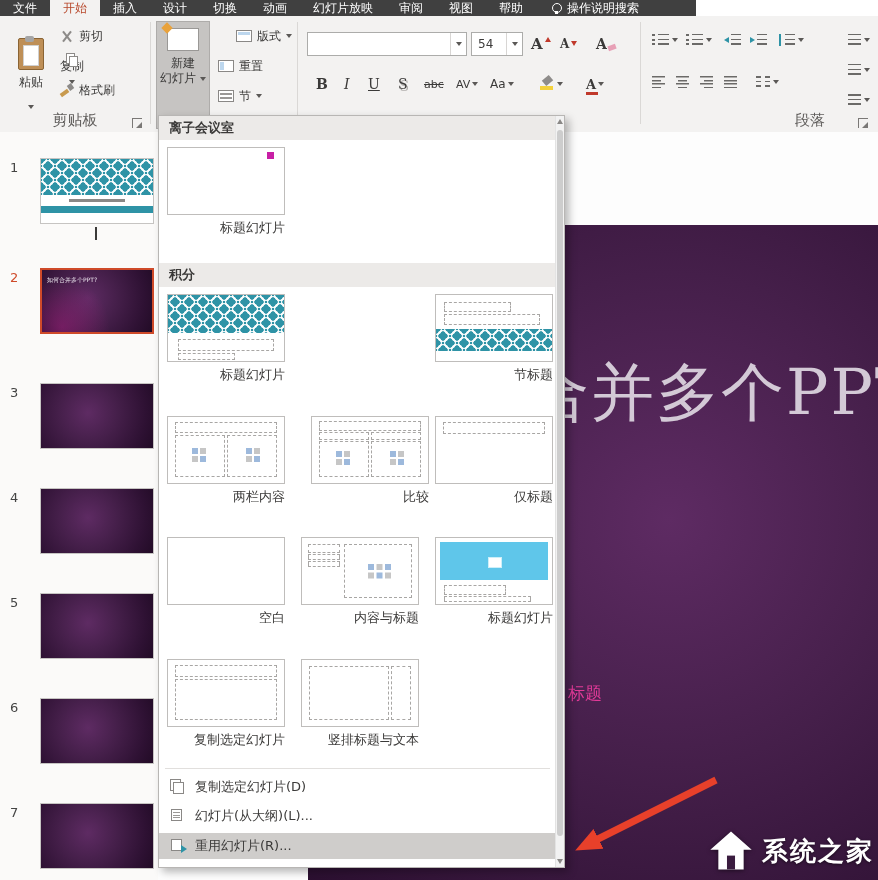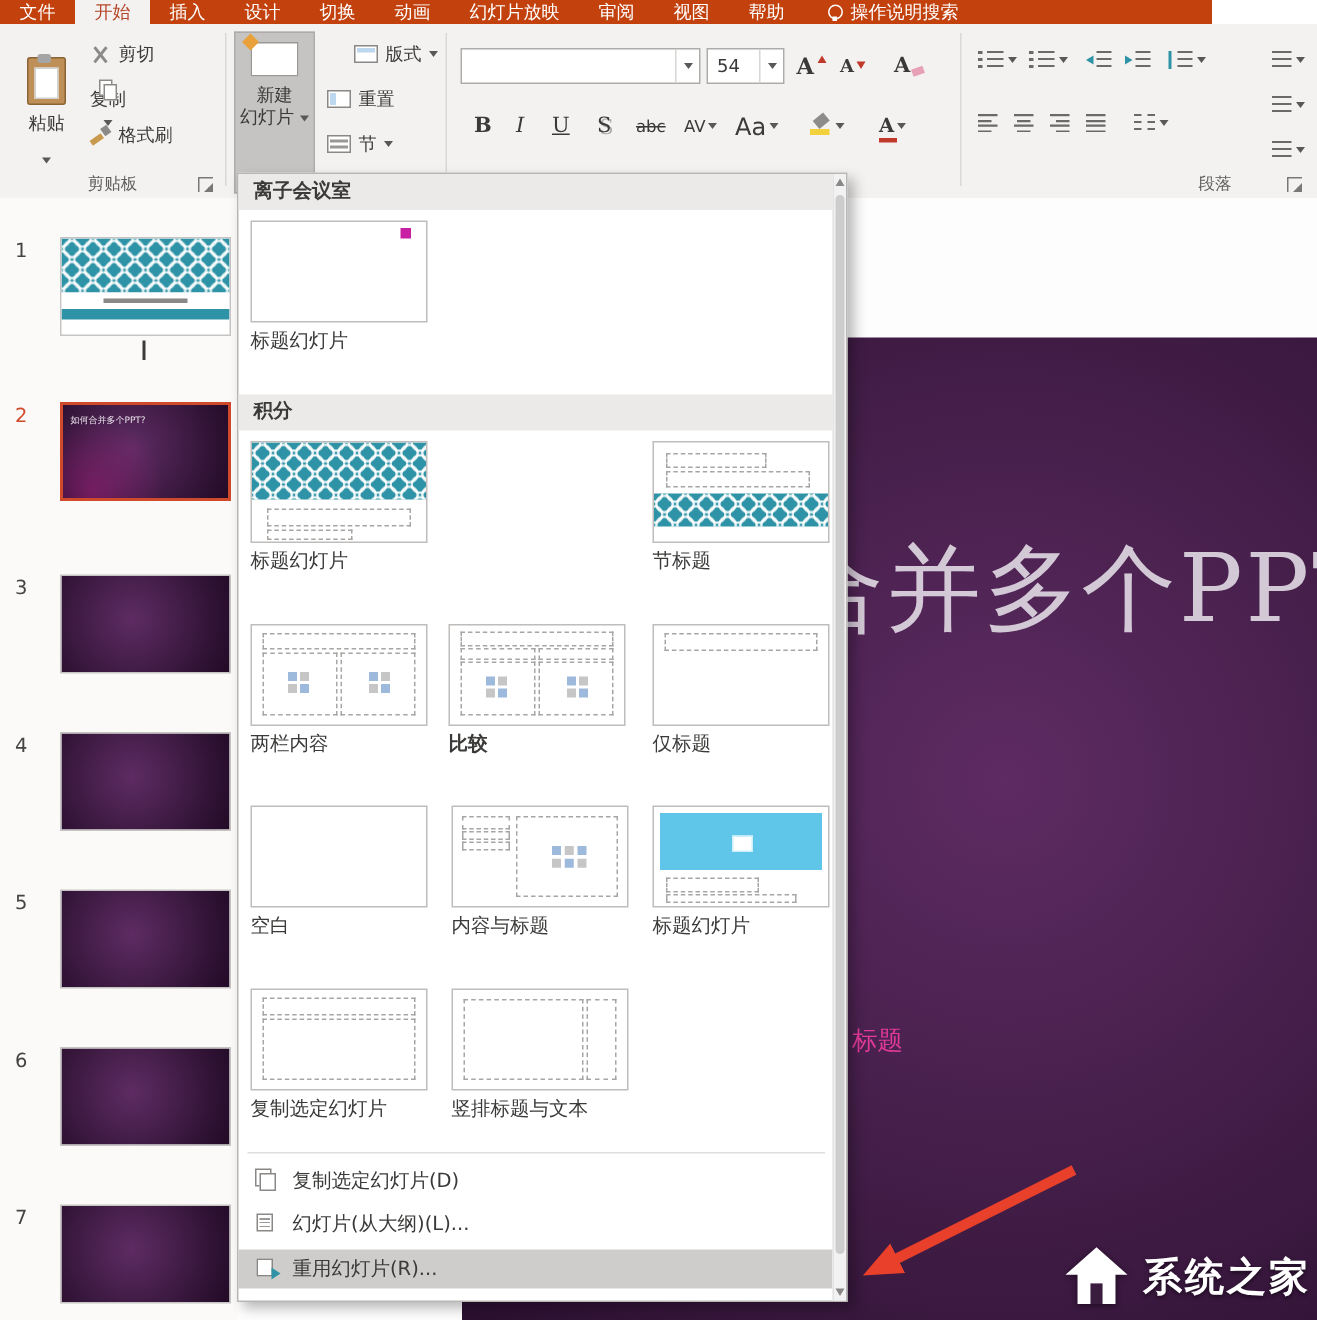--- a/index.html
+++ b/index.html
@@ -1,30 +1,30 @@
 <!DOCTYPE html>
 <html><head>
 <meta charset="utf-8">
 <style>
   html,body{margin:0;padding:0;background:#888;}
   #app{position:relative;width:878px;height:880px;overflow:hidden;background:#fff;
        font-family:"DejaVu Sans","Liberation Sans",sans-serif;-webkit-font-smoothing:antialiased;}
 
   
-  .tabbar{position:absolute;left:0;top:0;width:808px;height:16px;background:#c2410c;display:flex;align-items:stretch;}
+  .tabbar{position:absolute;left:0;top:0;width:696px;height:16px;background:#404040;display:flex;align-items:stretch;}
   .tab{padding:0 13px;font-size:12px;line-height:17px;color:#fff;white-space:nowrap;cursor:default;}
   .tab.sel{background:#F3F2F1;color:#B7472A;}
   .tellme{display:flex;align-items:center;gap:5px;margin-left:16px;color:#fff;font-size:12px;line-height:16px;}
   .bulb{width:8px;height:8px;border:1.4px solid #fff;border-radius:50%;position:relative;}
   .bulb::after{content:"";position:absolute;left:2px;top:7px;width:3px;height:3px;background:#fff;}
 
   
   .ribbon{position:absolute;left:0;top:16px;width:878px;height:116px;background:#F3F2F1;border-bottom:1px solid #D2D0CE;}
   .vsep{position:absolute;top:6px;height:102px;width:1px;background:#DAD8D6;}
-  .grp-label{position:absolute;bottom:2px;font-size:11px;color:#605E5C;text-align:center;}
+  .grp-label{position:absolute;bottom:2px;font-size:15px;color:#605E5C;text-align:center;}
   .launcher{position:absolute;width:9px;height:9px;border-left:1px solid #7A7876;border-top:1px solid #7A7876;}
   .launcher::after{content:"";position:absolute;right:0;bottom:0;border-top:3px solid transparent;border-left:3px solid transparent;border-right:3px solid #7A7876;border-bottom:3px solid #7A7876;}
   .dd{display:inline-block;width:0;height:0;border-left:3px solid transparent;border-right:3px solid transparent;border-top:4px solid #5A5856;vertical-align:middle;}
   .smallbtn{position:absolute;display:flex;align-items:center;gap:5px;font-size:12px;color:#3B3A39;height:20px;cursor:default;}
 
   .paste-btn{position:absolute;left:8px;top:20px;width:46px;height:96px;text-align:center;}
   .clip-ic{position:relative;width:24px;height:30px;background:#BE8F57;border:1px solid #8A6434;border-radius:2px;margin:2px auto 4px;}
   .clip-ic::before{content:"";position:absolute;left:4px;top:6px;right:4px;bottom:3px;background:#fff;border:1px solid #D0D0D0;}
   .clip-ic::after{content:"";position:absolute;left:6px;top:-3px;width:9px;height:6px;background:#A5A5A5;border-radius:2px;}
   .paste-lbl{font-size:12px;color:#3B3A39;}
@@ -108,21 +108,21 @@
   .slide-title{position:absolute;left:238px;top:218px;font-family:"DejaVu Serif","Liberation Serif",serif;font-size:63px;color:#D3C9D6;letter-spacing:2px;white-space:nowrap;}
   .slide-sub{position:absolute;left:410px;top:550px;font-size:17px;color:#E13A98;white-space:nowrap;}
   .watermark{position:absolute;right:4px;bottom:6px;display:flex;align-items:center;gap:8px;}
   .wm-text{font-size:26px;font-weight:bold;color:#fff;text-shadow:0 1px 3px rgba(0,0,0,.55);letter-spacing:2px;}
 
   
   .dropdown{position:absolute;left:158px;top:115px;width:407px;height:753px;background:#fff;border:1px solid #B8B6B4;box-shadow:4px 4px 8px rgba(0,0,0,.28);z-index:60;box-sizing:border-box;}
   .sec-hdr{position:absolute;left:0;right:9px;height:24px;background:#ECEAE8;font-size:13px;font-weight:bold;color:#3B3A39;line-height:24px;padding-left:10px;box-sizing:border-box;}
   .gal-item{position:absolute;width:118px;cursor:default;}
   .thumb{position:relative;width:118px;height:68px;background:#fff;border:1px solid #BFBDBB;box-sizing:border-box;overflow:hidden;}
-  .gal-label{margin-top:5px;height:16px;line-height:16px;text-align:left;font-size:13px;color:#3B3A39;white-space:nowrap;}
+  .gal-label{margin-top:5px;height:16px;line-height:16px;text-align:right;font-size:13px;color:#3B3A39;white-space:nowrap;}
   .ph{position:absolute;border:1px dashed #A8A6A4;}
   .phw{border-color:rgba(255,255,255,.8);}
   .clu{position:absolute;width:23px;height:15px;}
   .clu::before{content:"";position:absolute;width:6px;height:6px;left:0;top:0;background:#9DB9DC;box-shadow:8.5px 0 #C6C6C6,17px 0 #9DB9DC,0 8.5px #C6C6C6,8.5px 8.5px #9DB9DC,17px 8.5px #C6C6C6;}
   .clu.sm{width:14px;height:14px;}
   .clu.sm::before{box-shadow:8px 0 #C6C6C6,0 8px #C6C6C6,8px 8px #9DB9DC;}
   .menu-sep{position:absolute;left:6px;right:14px;height:1px;background:#E1DFDD;}
   .menu-item{position:absolute;left:0;right:9px;height:26px;display:flex;align-items:center;gap:8px;padding-left:10px;font-size:13px;color:#3B3A39;cursor:default;}
   .menu-item.hl{background:#CFCDCB;}
   .mi-ic{position:relative;width:18px;height:16px;flex:0 0 18px;}
@@ -241,21 +241,21 @@
     <div class="fbtn f-serif" style="left:398px;top:56px;text-shadow:1.5px 1.5px 0 #B0AEAC;">
         <span>S</span>
       </div>
     <div class="fbtn" style="left:424px;top:56px;font-size:11px;text-decoration:line-through;">
         <span>abc</span>
       </div>
     <div class="fbtn" style="left:456px;top:56px;font-size:11px;">
         <span>AV</span>
         <span class="dd"></span>
       </div>
-    <div class="fbtn" style="left:490px;top:56px;font-size:16px;">
+    <div class="fbtn" style="left:490px;top:56px;font-size:12px;">
         <span>Aa</span>
         <span class="dd"></span>
       </div>
     <div class="fbtn" style="left:540px;top:56px;">
         <span class="i-pen"></span>
         <span class="dd"></span>
       </div>
     <div class="fbtn" style="left:586px;top:56px;">
         <span class="fontcolor">A</span>
         <span class="dd"></span>
@@ -403,21 +403,21 @@
     <div class="gal-item" style="left:8px;top:300px;">
       <div class="thumb">
         <div class="ph" style="left:7px;right:7px;top:5px;height:9px;"></div>
         <div class="ph" style="left:7px;width:48px;top:18px;bottom:6px;"></div>
         <div class="ph" style="right:7px;width:48px;top:18px;bottom:6px;"></div>
         <div class="clu sm" style="left:24px;top:31px;"></div>
         <div class="clu sm" style="right:24px;top:31px;"></div>
       </div>
       <div class="gal-label">两栏内容</div>
     </div>
-    <div class="gal-item" style="left:140px;top:300px;font-weight:bold;">
+    <div class="gal-item" style="left:152px;top:300px;">
       <div class="thumb">
         <div class="ph" style="left:7px;right:7px;top:4px;height:8px;"></div>
         <div class="ph" style="left:7px;width:48px;top:15px;height:6px;"></div>
         <div class="ph" style="right:7px;width:48px;top:15px;height:6px;"></div>
         <div class="ph" style="left:7px;width:48px;top:24px;bottom:6px;"></div>
         <div class="ph" style="right:7px;width:48px;top:24px;bottom:6px;"></div>
         <div class="clu sm" style="left:24px;top:34px;"></div>
         <div class="clu sm" style="right:24px;top:34px;"></div>
       </div>
       <div class="gal-label">比较</div>

